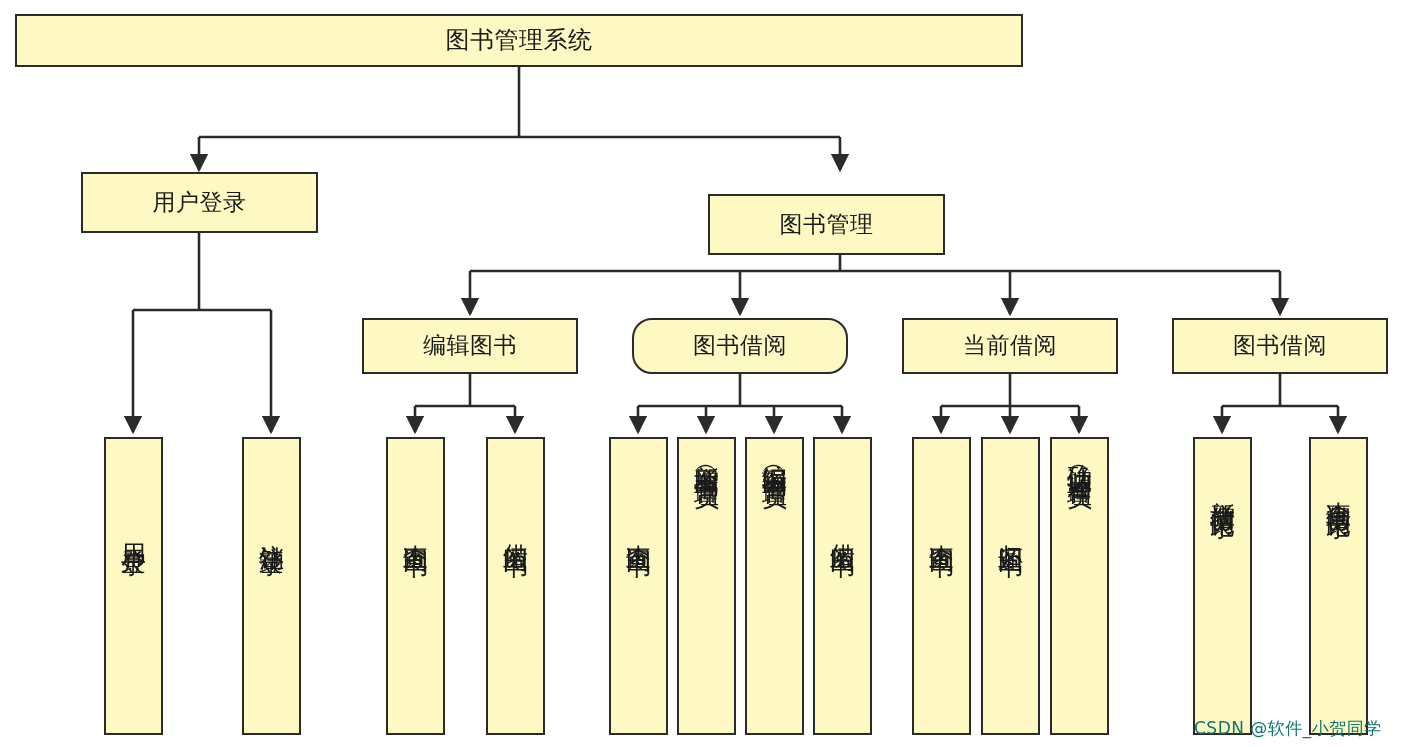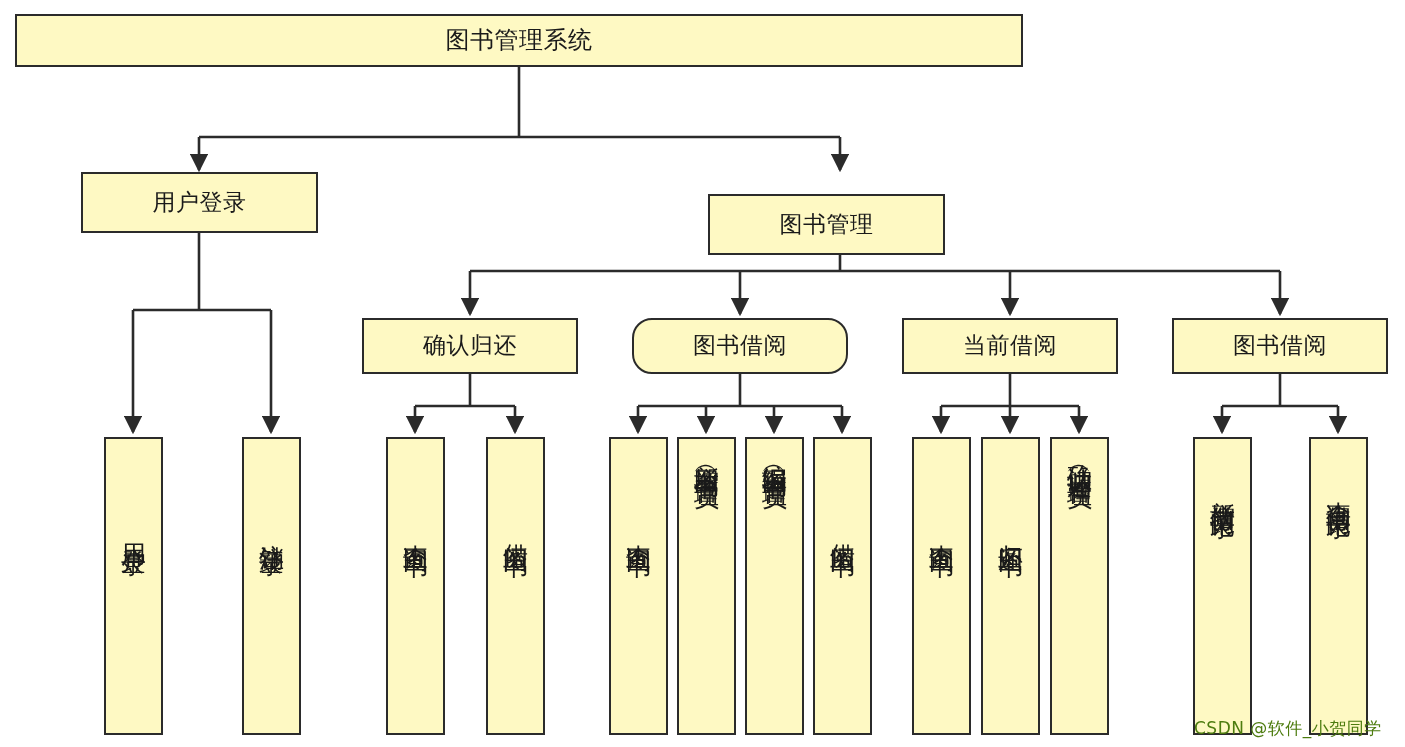--- a/index.html
+++ b/index.html
@@ -59,21 +59,21 @@
     writing-mode: vertical-rl;
     text-orientation: upright;
     font-size: 25px;
     line-height: 1.0;
     letter-spacing: 3px;
     white-space: nowrap;
   }
   .watermark {
     position: absolute;
     font-size: 17px;
-    color: #4d7c0f;
+    color: #0f766e;
     white-space: nowrap;
     letter-spacing: 0.5px;
   }
 </style>
 </head>
 <body>
 
 <div id="diagram-root">
 
   <svg class="connectors" viewBox="0 0 1405 747">
@@ -131,21 +131,21 @@
   </div>
 
   <div class="node horiz" style="left:81px; top:172px; width:237px; height:61px;">
     <span class="node-label">用户登录</span>
   </div>
   <div class="node horiz" style="left:708px; top:172px; width:237px; height:61px;margin-top:22px;">
     <span class="node-label">图书管理</span>
   </div>
 
   <div class="node horiz" style="left:362px; top:318px; width:216px; height:56px;">
-    <span class="node-label">确认归还</span>
+    <span class="node-label">编辑图书</span>
   </div>
   <div class="node horiz" style="left:632px; top:318px; width:216px; height:56px;border-radius:20px;">
     <span class="node-label">图书借阅</span>
   </div>
   <div class="node horiz" style="left:902px; top:318px; width:216px; height:56px;">
     <span class="node-label">当前借阅</span>
   </div>
   <div class="node horiz" style="left:1172px; top:318px; width:216px; height:56px;">
     <span class="node-label">图书借阅</span>
   </div>

